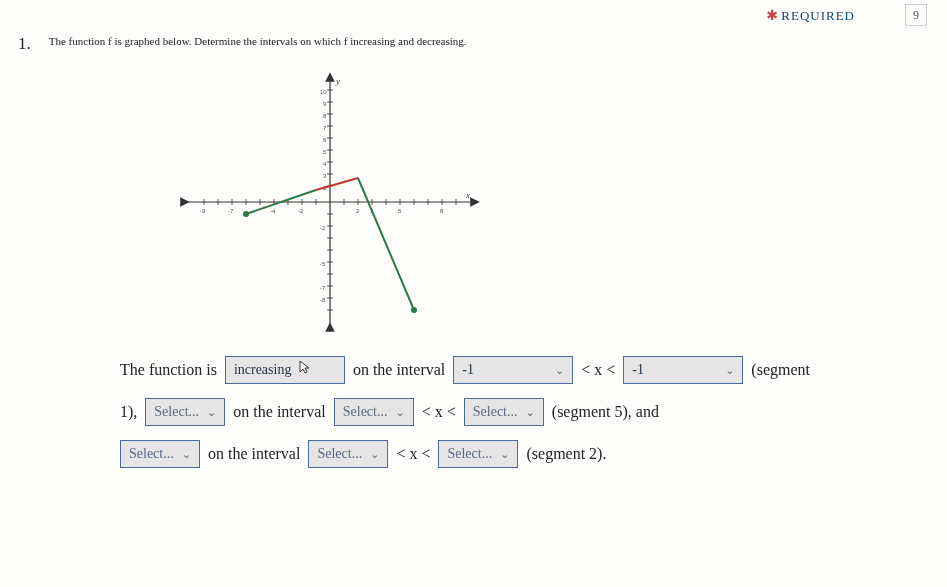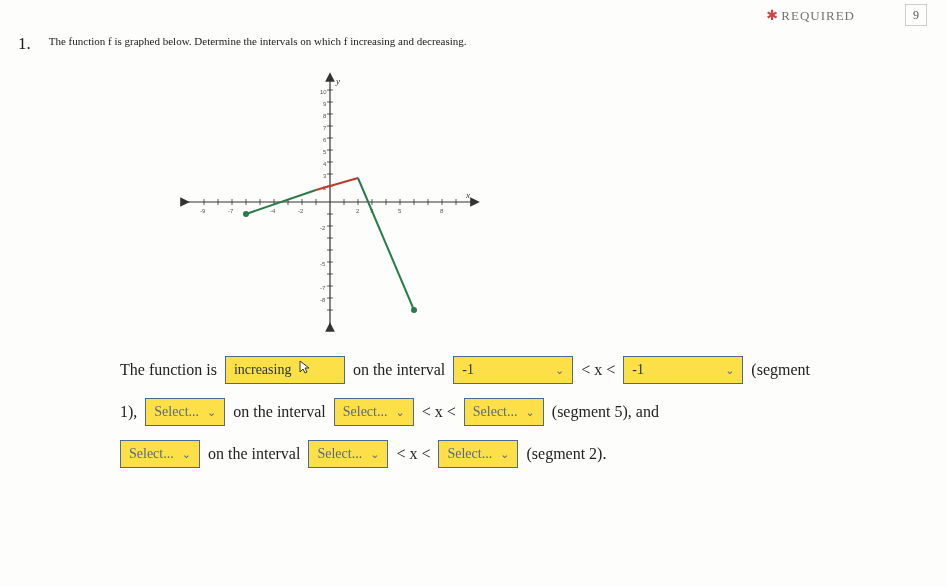--- a/index.html
+++ b/index.html
@@ -16,21 +16,21 @@
       position: absolute;
       top: 0;
       right: 0;
       padding: 4px 20px;
       display: flex;
       gap: 50px;
       align-items: center;
       font-size: 13px;
     }
     .required {
-      color: #737373;
+      color: #0c4a6e;
       letter-spacing: 1px;
     }
     .required-star { color: #c44; font-size: 14px; }
     .page-num {
       color: #555;
       width: 22px;
       height: 22px;
       border: 1px solid #ccc;
       display: flex;
       align-items: center;
@@ -56,21 +56,21 @@
     }
     .answer-row {
       display: flex;
       flex-wrap: wrap;
       align-items: center;
       gap: 16px 8px;
       margin-bottom: 14px;
     }
     .sel {
       border: 1px solid #4a6a9a;
-      background: #fde047;
+      background: #e5e5e5;
       font-family: inherit;
       font-size: 14px;
       color: #5a6a85;
       padding: 5px 8px;
       display: inline-flex;
       align-items: center;
       justify-content: space-between;
       cursor: pointer;
     }
     .sel.w-lg { width: 120px; }

